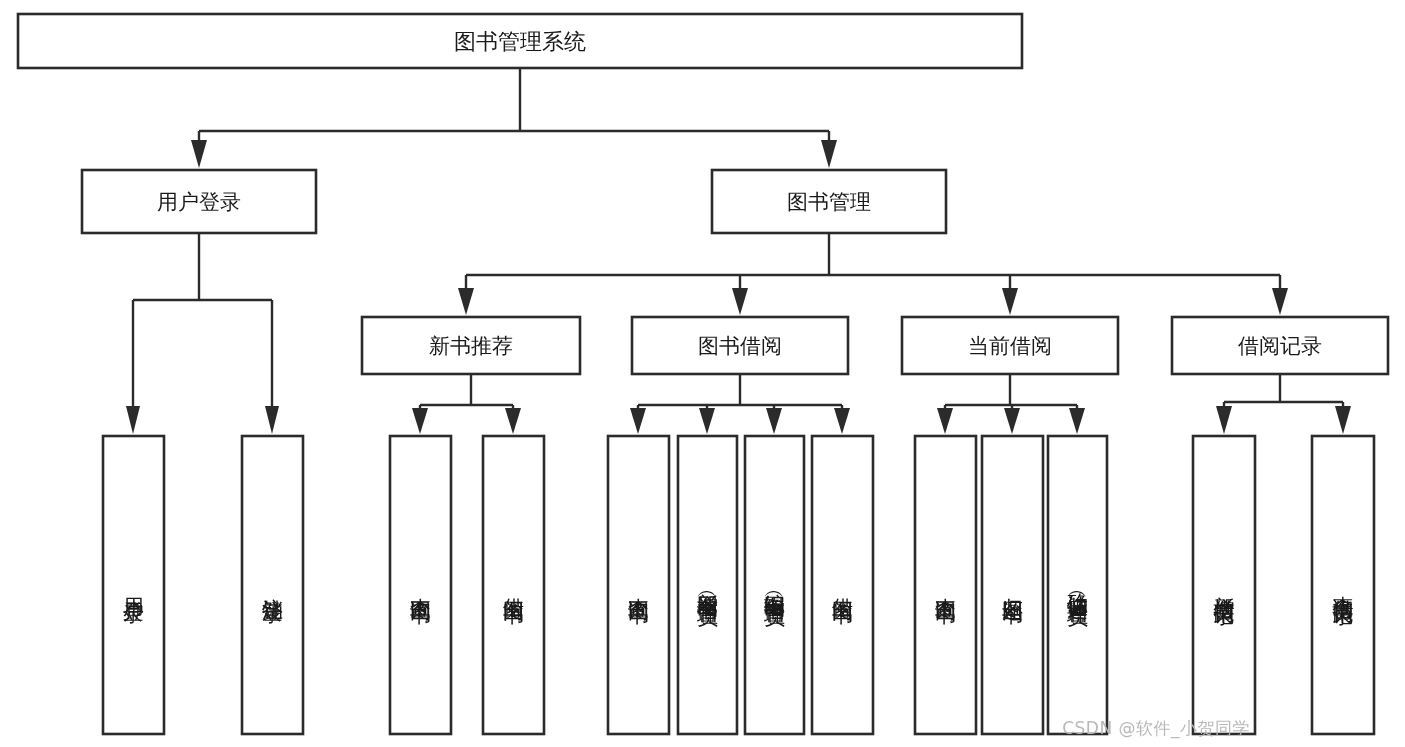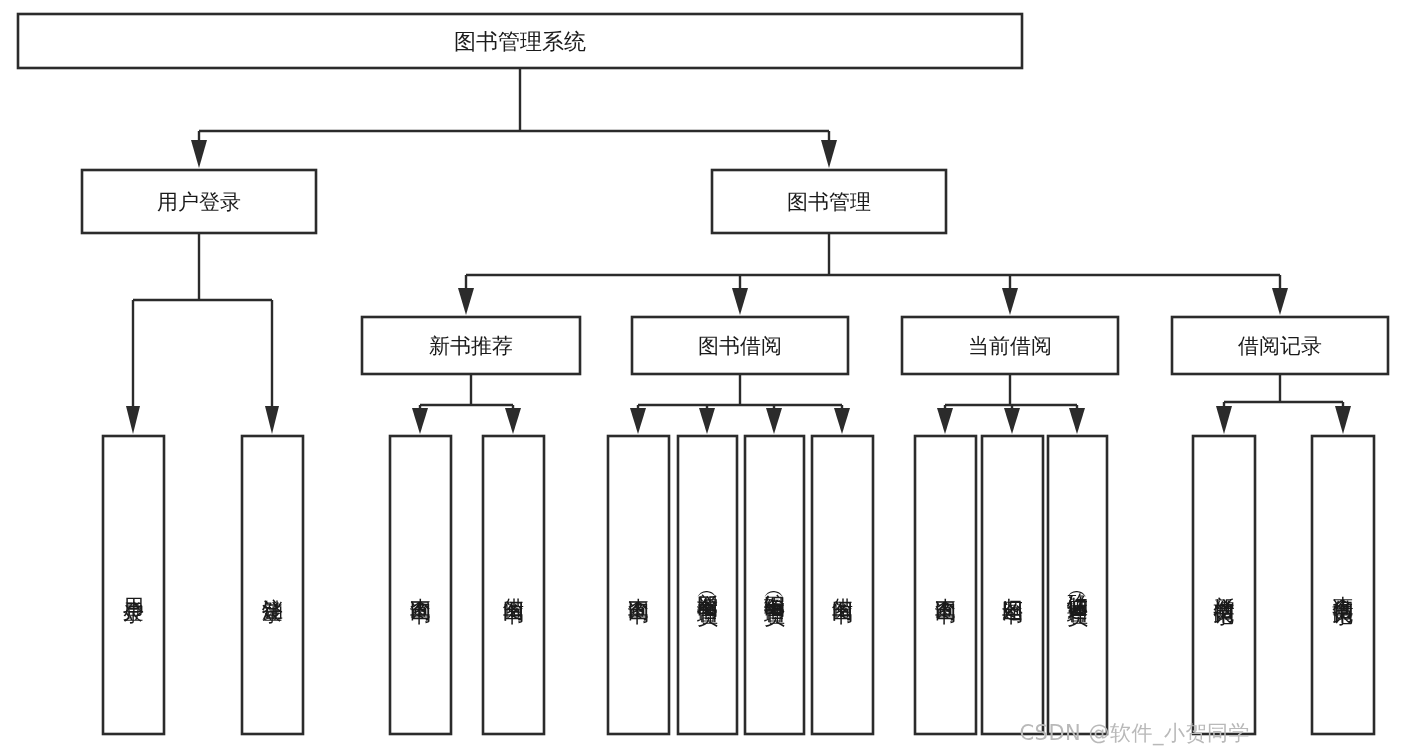--- a/index.html
+++ b/index.html
@@ -71,23 +71,23 @@
     line-height: 1.05;
     color: #1a1a1a;
     letter-spacing: 2px;
     text-align: center;
     white-space: nowrap;
     pointer-events: none;
   }
   .watermark {
     position: absolute;
     right: 12px;
-    bottom: 0;
-    font-family: "DejaVu Sans", "Liberation Sans", sans-serif;
-    font-size: 21px;
+    bottom: 7px;
+    font-family: "DejaVu Sans", "Liberation Sans", sans-serif;
+    font-size: 17px;
     color: #b9b9b9;
     letter-spacing: 0.5px;
     user-select: none;
   }
 </style>
 </head>
 <body>
 
 <div id="diagram-root">
 

